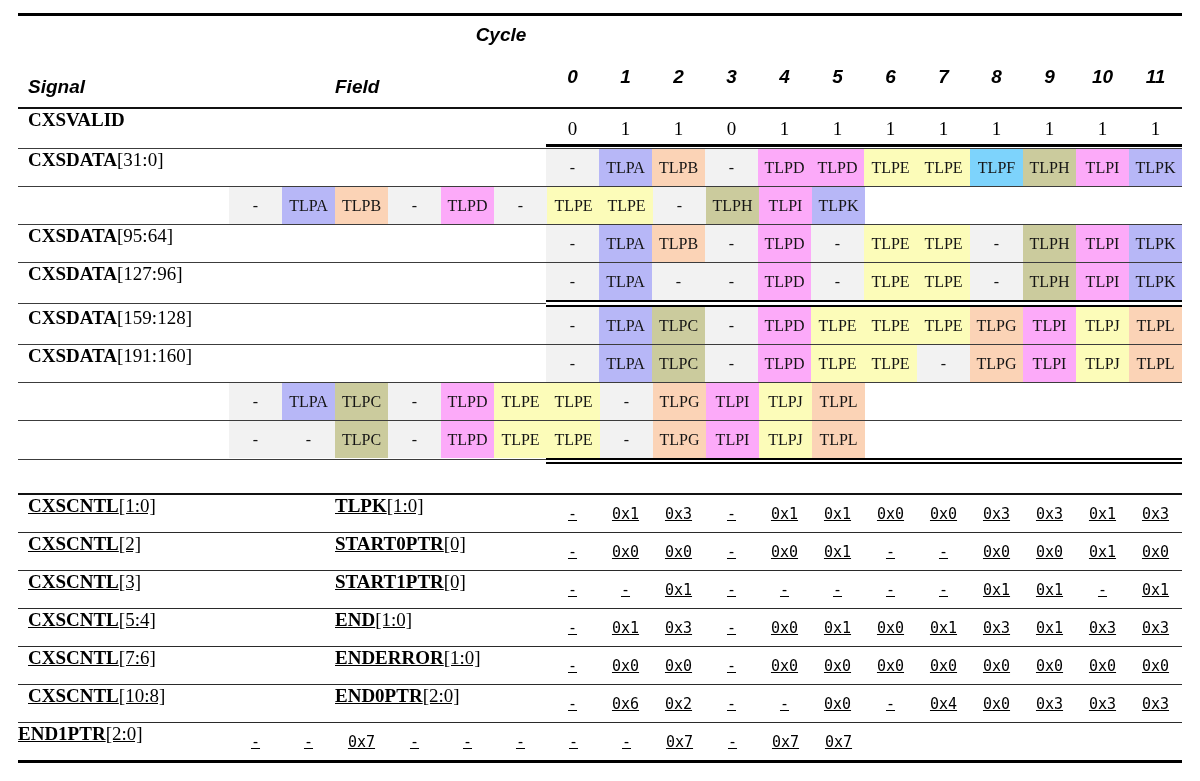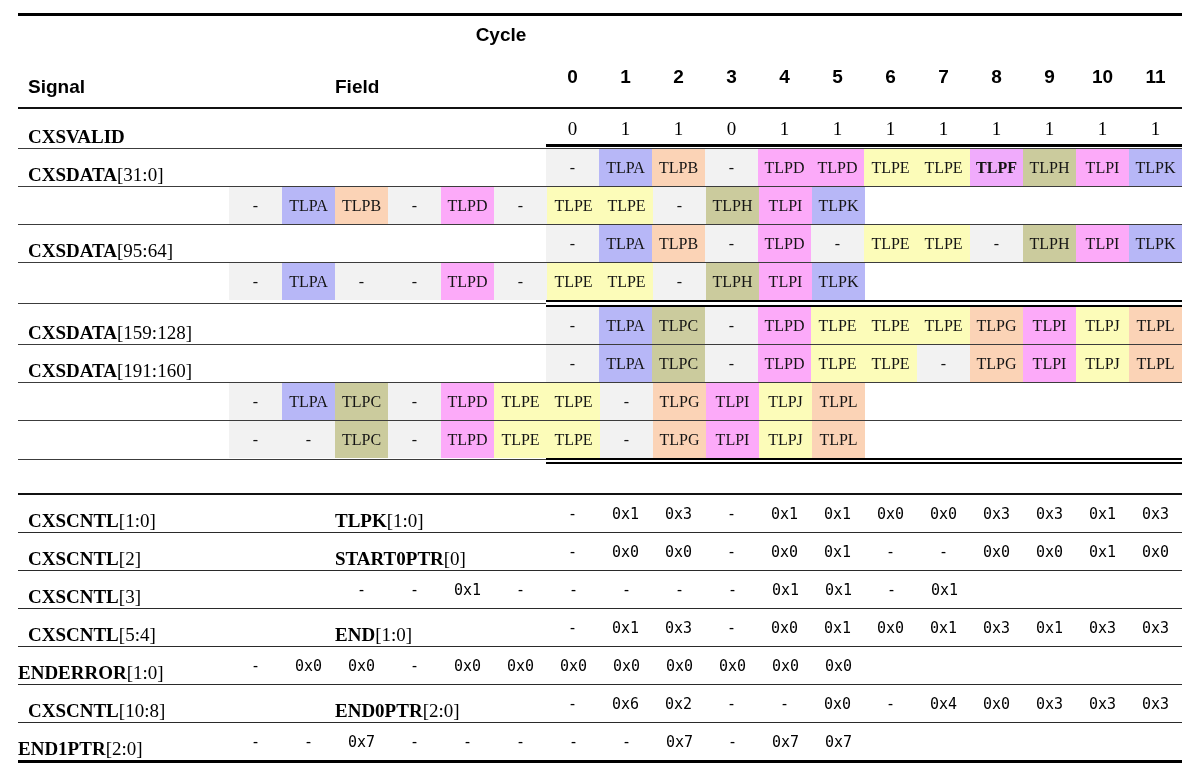--- a/index.html
+++ b/index.html
@@ -2,37 +2,37 @@
 <html><head>
 <meta charset="utf-8">
 <style>
   html,body{margin:0;padding:0;background:#fff;}
   .page{position:relative;width:1200px;height:781px;background:#fff;overflow:hidden;
         font-family:"Liberation Sans",sans-serif;}
   .tbl{position:absolute;left:18px;top:0;width:1164px;}
   .rule-heavy{height:3px;background:#000;}
   .rule-med{height:2px;background:#111;}
   .sep{height:1px;background:#3c3c3c;}
-  .row{display:flex;align-items:flex-end;}
+  .row{display:flex;align-items:flex-start;}
   .sig,.fld{font-family:"Liberation Serif",serif;font-size:19px;color:#000;white-space:nowrap;}
   .sig{width:317px;box-sizing:border-box;padding-left:10px;}
   .fld{width:211px;box-sizing:border-box;}
   .bold{font-weight:700;}
   .cell{width:53px;height:100%;display:flex;align-items:center;justify-content:center;box-sizing:border-box;}
-  .hsans{font-family:"Liberation Sans",sans-serif;font-weight:700;font-size:19px;color:#000;}
+  .hsans{font-family:"Liberation Sans",sans-serif;font-weight:700;font-size:19px;color:#000;font-style:italic;}
   .serifv{font-family:"Liberation Serif",serif;font-size:19px;color:#000;}
   .tlp{font-family:"Liberation Serif",serif;font-size:16px;color:#141414;}
   .mono{font-family:"DejaVu Sans Mono",monospace;font-size:15px;color:#000;}
   .top-margin{height:13px;}
   .cycle-row{position:relative;height:40px;}
   .cycle-label{position:absolute;left:428px;top:8px;width:110px;text-align:center;}
   .head-row{height:51px;align-items:flex-end;padding-bottom:9px;box-sizing:border-box;}
   .valid-row{height:39px;}
   .data-row{height:37px;}
-  .cntl-row{height:37px;}
+  .cntl-row{height:37px;text-decoration:underline;}
   
   .gsepA{position:relative;height:1px;background:#3c3c3c;}
   .gsepA .heavy{position:absolute;left:528px;top:-4px;width:636px;height:3px;background:#000;}
   
   .gsepB{position:relative;height:7px;background:#fff;}
   .gsepB .l{position:absolute;left:0;top:3px;width:528px;height:1px;background:#3c3c3c;}
   .gsepB .t{position:absolute;left:528px;top:0;width:636px;height:2px;background:#000;}
   .gsepB .b{position:absolute;left:528px;bottom:0;width:636px;height:2px;background:#000;}
   
   .gsepC{position:relative;height:7px;background:#fff;}
@@ -99,21 +99,21 @@
     <div class="sig"><span class="bold">CXSDATA</span><span>[31:0]</span></div>
     <div class="fld"></div>
     <div class="cell tlp" style="background: rgb(242, 242, 242);">-</div>
     <div class="cell tlp" style="background: rgb(183, 183, 247);">TLPA</div>
     <div class="cell tlp" style="background: rgb(251, 211, 182);">TLPB</div>
     <div class="cell tlp" style="background: rgb(242, 242, 242);">-</div>
     <div class="cell tlp" style="background: rgb(252, 170, 249);">TLPD</div>
     <div class="cell tlp" style="background: rgb(252, 170, 249);">TLPD</div>
     <div class="cell tlp" style="background: rgb(252, 252, 185);">TLPE</div>
     <div class="cell tlp" style="background: rgb(252, 252, 185);">TLPE</div>
-    <div class="cell tlp" style="background: #f0abfc; font-weight: bold;">TLPF</div>
+    <div class="cell tlp" style="background: #7dd3fc;">TLPF</div>
     <div class="cell tlp" style="background: rgb(203, 203, 157);">TLPH</div>
     <div class="cell tlp" style="background: rgb(252, 170, 249);">TLPI</div>
     <div class="cell tlp" style="background: rgb(183, 183, 247);">TLPK</div>
   </div>
   <div class="sep"></div>
 
   <div class="row data-row">
     <div class="fld"></div>
     <div class="cell tlp" style="background: rgb(242, 242, 242);">-</div>
     <div class="cell tlp" style="background: rgb(183, 183, 247);">TLPA</div>
@@ -142,20 +142,21 @@
     <div class="cell tlp" style="background: rgb(252, 252, 185);">TLPE</div>
     <div class="cell tlp" style="background: rgb(252, 252, 185);">TLPE</div>
     <div class="cell tlp" style="background: rgb(242, 242, 242);">-</div>
     <div class="cell tlp" style="background: rgb(203, 203, 157);">TLPH</div>
     <div class="cell tlp" style="background: rgb(252, 170, 249);">TLPI</div>
     <div class="cell tlp" style="background: rgb(183, 183, 247);">TLPK</div>
   </div>
   <div class="sep"></div>
 
   <div class="row data-row">
+    <div class="sig"><span class="bold">CXSDATA</span><span>[127:96]</span></div>
     <div class="fld"></div>
     <div class="cell tlp" style="background: rgb(242, 242, 242);">-</div>
     <div class="cell tlp" style="background: rgb(183, 183, 247);">TLPA</div>
     <div class="cell tlp" style="background: rgb(242, 242, 242);">-</div>
     <div class="cell tlp" style="background: rgb(242, 242, 242);">-</div>
     <div class="cell tlp" style="background: rgb(252, 170, 249);">TLPD</div>
     <div class="cell tlp" style="background: rgb(242, 242, 242);">-</div>
     <div class="cell tlp" style="background: rgb(252, 252, 185);">TLPE</div>
     <div class="cell tlp" style="background: rgb(252, 252, 185);">TLPE</div>
     <div class="cell tlp" style="background: rgb(242, 242, 242);">-</div>
@@ -279,20 +280,21 @@
     <div class="cell mono">-</div>
     <div class="cell mono">0x0</div>
     <div class="cell mono">0x0</div>
     <div class="cell mono">0x1</div>
     <div class="cell mono">0x0</div>
   </div>
   <div class="cntl-sep"></div>
 
   <div class="row cntl-row">
     <div class="sig"><span class="bold">CXSCNTL</span><span>[3]</span></div>
+    <div class="fld"><span class="bold">START1PTR</span><span>[0]</span></div>
     <div class="cell mono">-</div>
     <div class="cell mono">-</div>
     <div class="cell mono">0x1</div>
     <div class="cell mono">-</div>
     <div class="cell mono">-</div>
     <div class="cell mono">-</div>
     <div class="cell mono">-</div>
     <div class="cell mono">-</div>
     <div class="cell mono">0x1</div>
     <div class="cell mono">0x1</div>
@@ -313,20 +315,21 @@
     <div class="cell mono">0x0</div>
     <div class="cell mono">0x1</div>
     <div class="cell mono">0x3</div>
     <div class="cell mono">0x1</div>
     <div class="cell mono">0x3</div>
     <div class="cell mono">0x3</div>
   </div>
   <div class="cntl-sep"></div>
 
   <div class="row cntl-row">
+    <div class="sig"><span class="bold">CXSCNTL</span><span>[7:6]</span></div>
     <div class="fld"><span class="bold">ENDERROR</span><span>[1:0]</span></div>
     <div class="cell mono">-</div>
     <div class="cell mono">0x0</div>
     <div class="cell mono">0x0</div>
     <div class="cell mono">-</div>
     <div class="cell mono">0x0</div>
     <div class="cell mono">0x0</div>
     <div class="cell mono">0x0</div>
     <div class="cell mono">0x0</div>
     <div class="cell mono">0x0</div>

